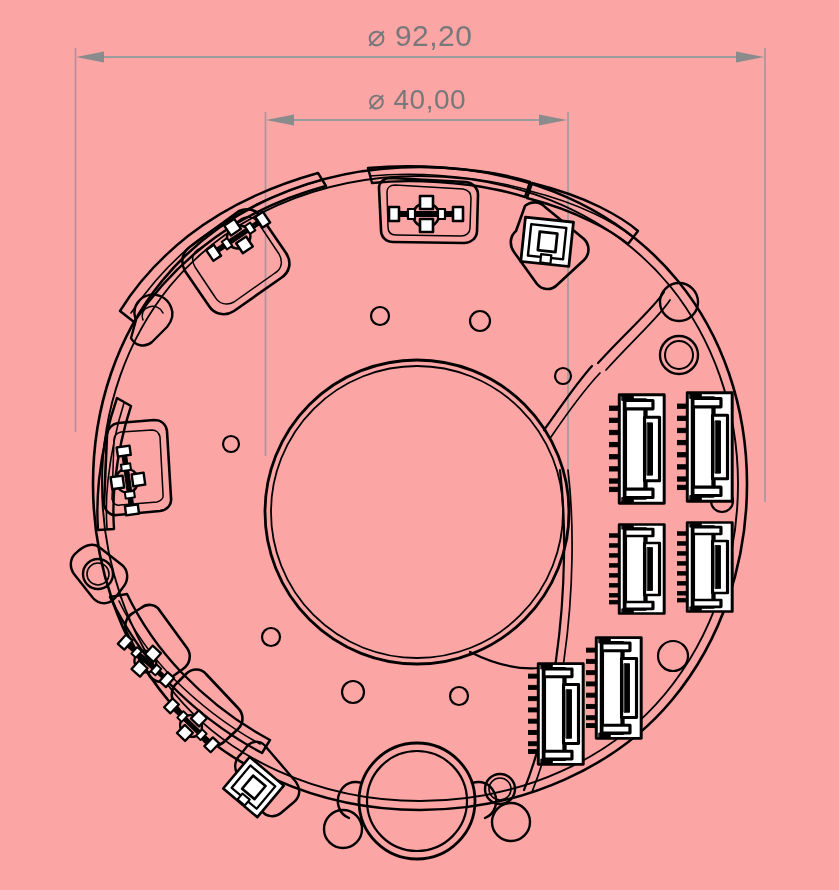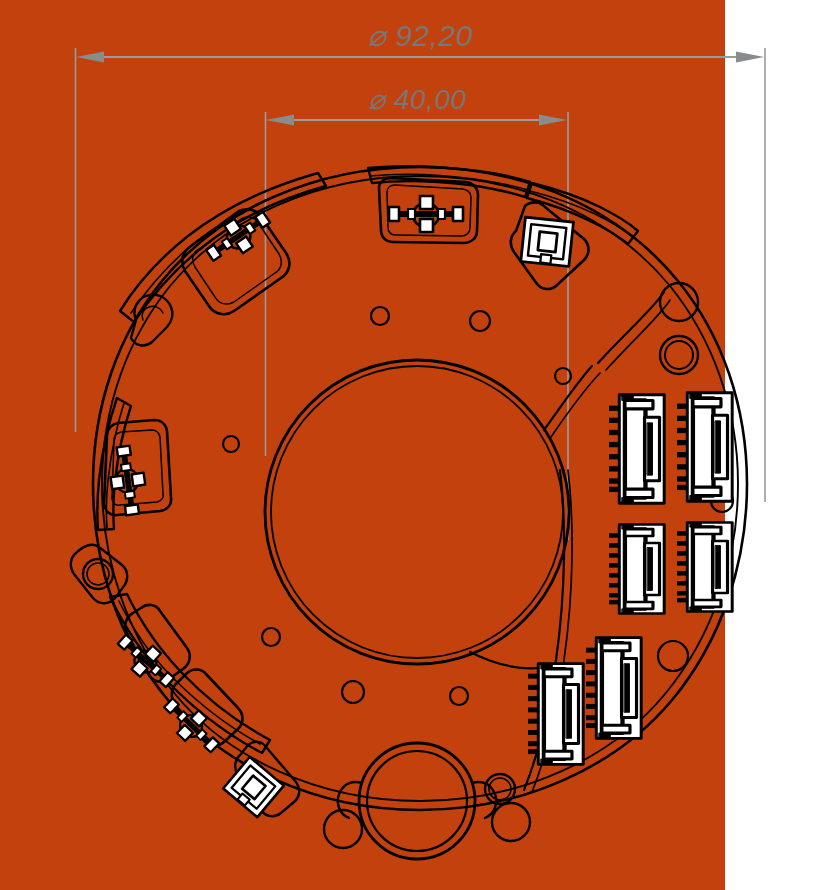--- a/index.html
+++ b/index.html
@@ -8,24 +8,23 @@
     background: #ffffff;
   }
   body {
     width: 839px;
     height: 890px;
     font-family: "Liberation Sans", sans-serif;
     overflow: hidden;
   }
   #drawing-root {
     position: relative;
-    width: 725px;
+    width: 839px;
     height: 890px;
-    background: #c2410c;
-    font-style: italic;
+    background: #fca5a5;
   }
   #cad-svg {
     display: block;
     width: 839px;
     height: 890px;
   }
   .dim-text {
     font-family: "Liberation Sans", sans-serif;
     fill: #77787a;
     font-size: 30px;

